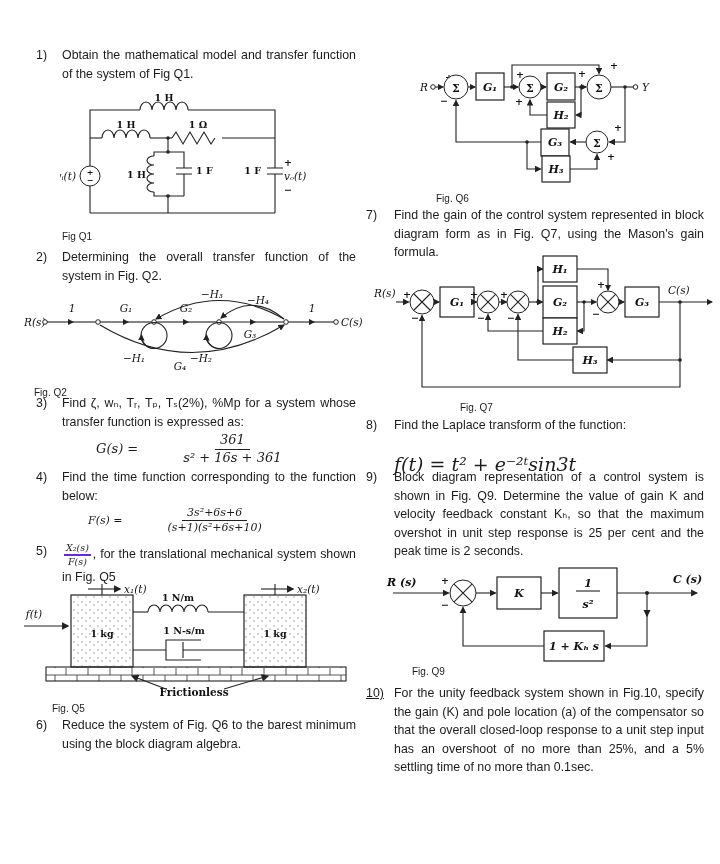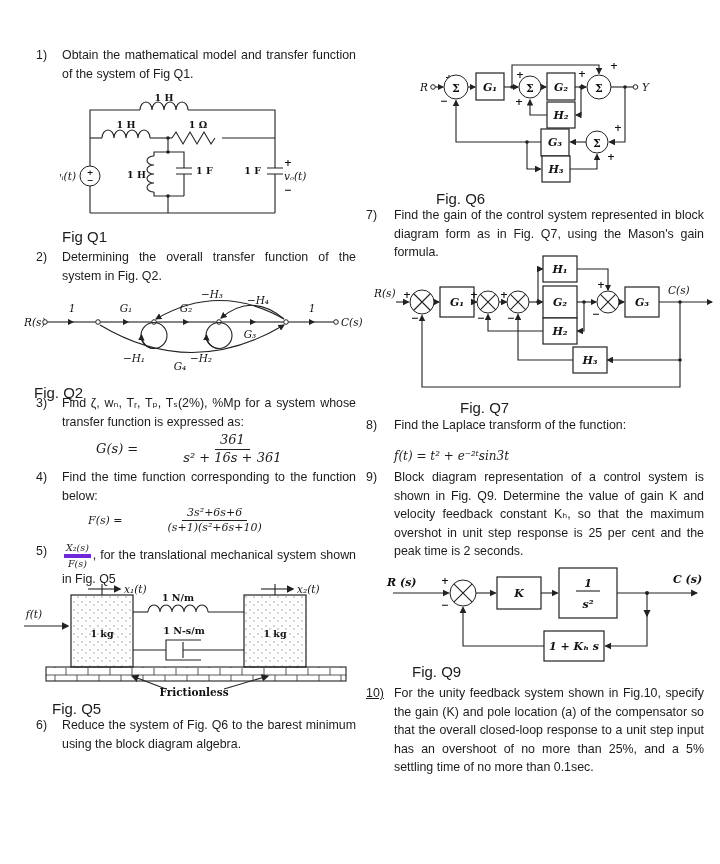--- a/index.html
+++ b/index.html
@@ -2,33 +2,33 @@
 <html><head>
 <meta charset="utf-8">
 <style>
   html,body{margin:0;padding:0;background:#e8e8e8;}
   .page{position:relative;width:720px;height:864px;background:#ffffff;
         font-family:"Liberation Sans","DejaVu Sans",sans-serif;color:#1c1c1c;
         font-size:12.4px;line-height:18.6px;overflow:hidden;}
   .q{position:absolute;display:flex;}
   .qn{flex:0 0 26px;}
   .qt{flex:1;text-align:justify;}
-  .cap{position:absolute;font-size:15px;}
+  .cap{position:absolute;font-size:10px;}
   .eq{position:absolute;font-family:"DejaVu Serif","Liberation Serif",serif;
       font-style:italic;font-size:13px;display:flex;align-items:center;gap:5px;}
   .eq.small{font-size:11px;}
   .frac{display:inline-flex;flex-direction:column;align-items:center;line-height:1.3;margin-left:35px;}
   .frac .top{border-bottom:1.2px solid #222;padding:0 5px;}
   .frac .bot{padding:0 5px;}
   .ifr{display:inline-flex;flex-direction:column;align-items:center;vertical-align:middle;
        font-family:"DejaVu Serif","Liberation Serif",serif;font-style:italic;
        font-size:9.5px;line-height:1.25;margin:0 2px;}
-  .ifr .t{border-bottom:4px solid #6d28d9;padding:0 2px;}
+  .ifr .t{border-bottom:2px solid #6d28d9;padding:0 2px;}
   .q8eq{font-family:"DejaVu Serif","Liberation Serif",serif;font-style:italic;
-        font-size:12px;text-align:left;margin-top:12px;}
+        font-size:19px;text-align:left;margin-top:20px;}
   .fig{position:absolute;}
   svg .w{fill:none;stroke:#222;stroke-width:1.1px;}
   svg .blk{fill:#fff;stroke:#222;stroke-width:1.2px;}
   svg .nd{fill:#222;stroke:none;}
   svg .tm{fill:#fff;stroke:#222;stroke-width:1px;}
   svg text{fill:#111;}
   svg .lb{font:italic 10.5px "DejaVu Serif","Liberation Serif",serif;}
   svg .lbb{font:italic 600 11px "DejaVu Serif","Liberation Serif",serif;}
   svg .lbu{font:600 9.5px "DejaVu Serif","Liberation Serif",serif;}
   svg .sg{font:600 9.5px "DejaVu Serif","Liberation Serif",serif;}

